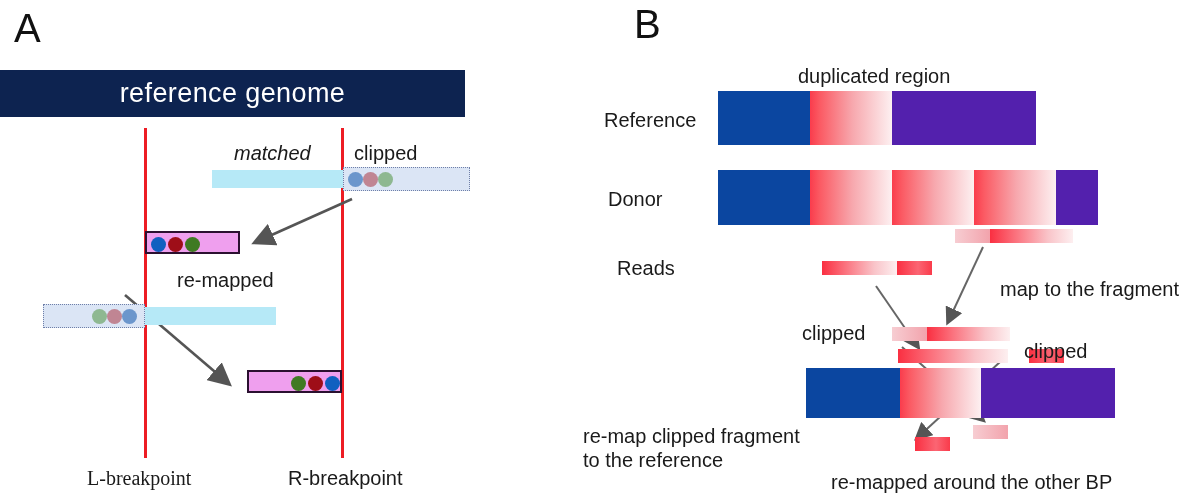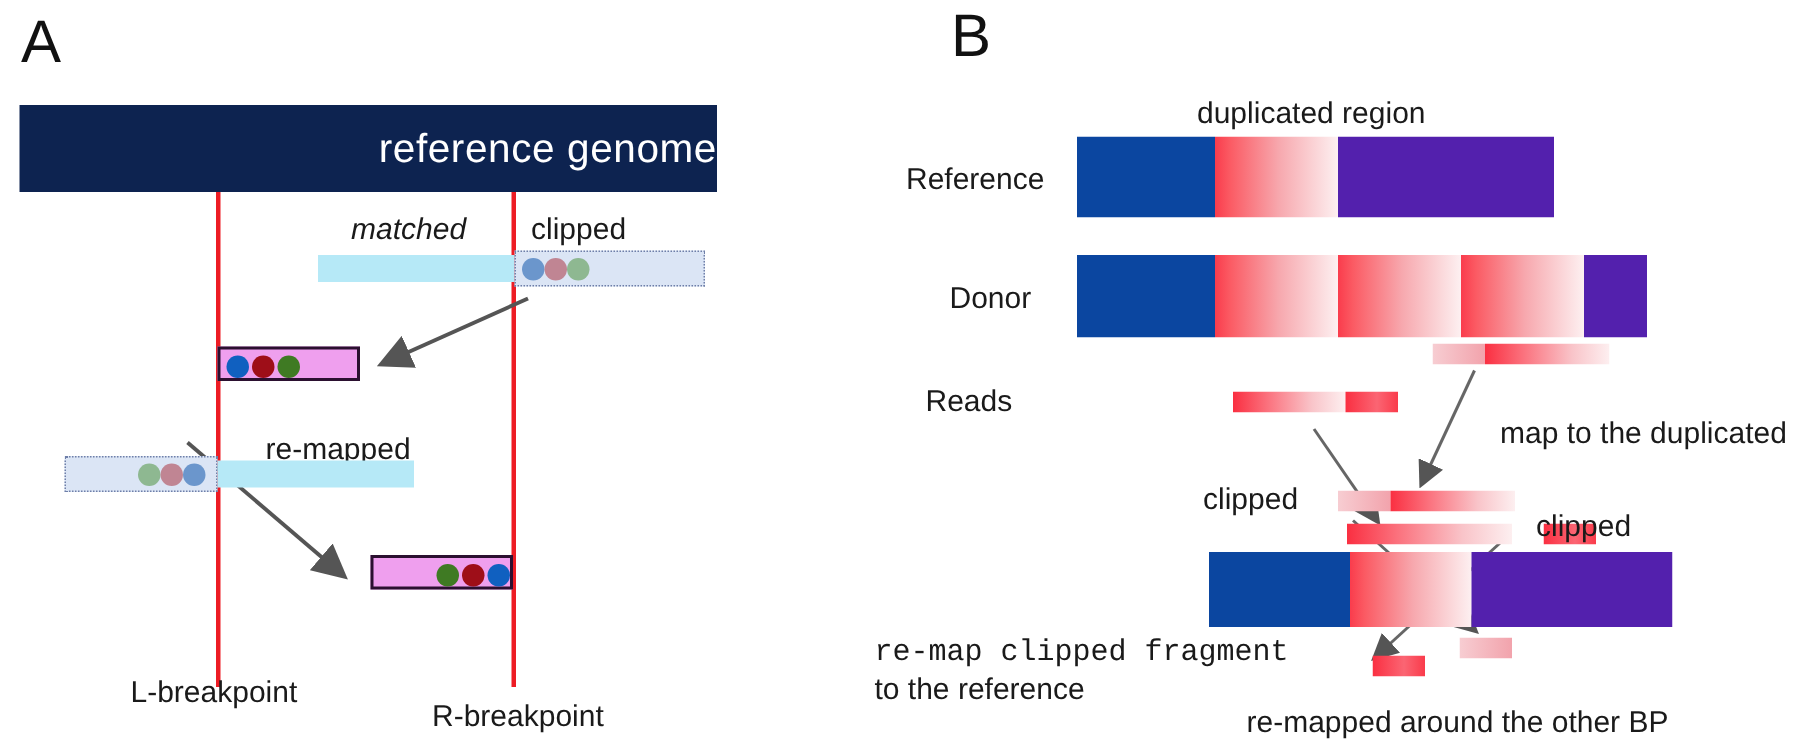--- a/index.html
+++ b/index.html
@@ -97,21 +97,21 @@
   .read-seg-solid{ background: linear-gradient(to right, #fa2f41 0%, #fb6573 60%, #fa3b4b 100%); height:100%; }
   .read-seg-fade { background: linear-gradient(to right, #f7cdd2 0%, #f2a3ac 100%); height:100%; }
 </style>
 </head>
 <body>
 
 <div id="figure">
 
   <div class="panel-letter" style="left:14px; top:8px;">A</div>
 
-  <div class="ref-genome-bar" style="left:13px; top:70px; width:465px; height:58px;justify-content:flex-end;">
+  <div class="ref-genome-bar" style="left:0; top:70px; width:465px; height:47px;">
     <span>reference genome</span>
   </div>
 
   <div class="bp-line" style="left:144px; top:128px; height:330px;"></div>
   <div class="bp-line" style="left:341px; top:128px; height:330px;"></div>
 
   <div class="lbl" style="left:234px; top:141px;font-style:italic;">matched</div>
   <div class="lbl" style="left:354px; top:141px;">clipped</div>
 
   <div class="seg-matched" style="left:212px; top:170px; width:131px; height:18px;"></div>
@@ -129,71 +129,71 @@
     </defs>
     <line x1="352" y1="199" x2="256" y2="242" stroke="#555555" stroke-width="2.6" marker-end="url(#ah)"></line>
     <line x1="125" y1="295" x2="228" y2="383" stroke="#555555" stroke-width="2.6" marker-end="url(#ah)"></line>
   </svg>
 
   <div class="remap-bar" style="left:145px; top:231px; width:95px; height:23px;">
     <div class="dot" style="left:4px; top:3.5px; width:15px; height:15px; background:#1060c0;"></div>
     <div class="dot" style="left:21px; top:3.5px; width:15px; height:15px; background:#9e0e18;"></div>
     <div class="dot" style="left:38px; top:3.5px; width:15px; height:15px; background:#3f7a23;"></div>
   </div>
-  <div class="lbl" style="left:177px; top:268px;margin-top:20px;">re-mapped</div>
+  <div class="lbl" style="left:177px; top:268px;">re-mapped</div>
 
   <div class="seg-clipped" style="left:43px; top:304px; width:102px; height:24px;">
     <div class="dot" style="left:48px; top:4px; width:15px; height:15px; background:#8eb891;"></div>
     <div class="dot" style="left:63px; top:4px; width:15px; height:15px; background:#c08593;"></div>
     <div class="dot" style="left:78px; top:4px; width:15px; height:15px; background:#6b96cc;"></div>
   </div>
   <div class="seg-matched" style="left:145px; top:307px; width:131px; height:18px;"></div>
 
   <div class="remap-bar" style="left:247px; top:370px; width:95px; height:23px;">
     <div class="dot" style="left:42px; top:3.5px; width:15px; height:15px; background:#3f7a23;"></div>
     <div class="dot" style="left:59px; top:3.5px; width:15px; height:15px; background:#9e0e18;"></div>
     <div class="dot" style="left:76px; top:3.5px; width:15px; height:15px; background:#1060c0;"></div>
   </div>
 
-  <div class="lbl" style="left:87px; top:450px;">L-breakpoint</div>
+  <div class="lbl" style="left:87px; top:466px;font-family:Liberation Serif, serif;">L-breakpoint</div>
   <div class="lbl" style="left:288px; top:466px;">R-breakpoint</div>
 
   <div class="panel-letter" style="left:634px; top:4px;">B</div>
 
   <div class="lbl" style="left:798px; top:64px;">duplicated region</div>
 
   <div class="lbl" style="left:604px; top:108px;">Reference</div>
   <div class="seq-bar" style="left:718px; top:91px; width:318px; height:54px;">
     <div class="seg seg-blue" style="width:92px;"></div>
     <div class="seg seg-dup" style="width:82px;"></div>
     <div class="seg seg-purple" style="width:144px;"></div>
   </div>
 
-  <div class="lbl" style="left:633px; top:187px;">Donor</div>
+  <div class="lbl" style="left:608px; top:187px;">Donor</div>
   <div class="seq-bar" style="left:718px; top:170px; width:380px; height:55px;">
     <div class="seg seg-blue" style="width:92px;"></div>
     <div class="seg seg-dup" style="width:82px;"></div>
     <div class="seg seg-dup" style="width:82px;"></div>
     <div class="seg seg-dup" style="width:82px;"></div>
     <div class="seg seg-purple" style="width:42px;"></div>
   </div>
 
   <div class="lbl" style="left:617px; top:256px;">Reads</div>
 
   <div class="read-bar" style="left:955px; top:229px; width:118px; height:14px;">
     <div class="read-seg-fade" style="width:35px;"></div>
     <div class="read-seg-dup" style="width:83px;"></div>
   </div>
 
   <div class="read-bar" style="left:822px; top:261px; width:110px; height:14px;">
     <div class="read-seg-dup" style="width:75px;"></div>
     <div class="read-seg-solid" style="width:35px;"></div>
   </div>
 
-  <div class="lbl" style="left:1000px; top:277px;">map to the duplicated</div>
+  <div class="lbl" style="left:1000px; top:277px;">map to the fragment</div>
 
   <svg class="arrow-svg" style="left:0; top:0; width:1200px; height:496px;">
     <line x1="983" y1="247" x2="948" y2="322" stroke="#666666" stroke-width="2" marker-end="url(#ah)"></line>
     <line x1="876" y1="286" x2="918" y2="347" stroke="#666666" stroke-width="2" marker-end="url(#ah)"></line>
     <line x1="902" y1="347" x2="983" y2="420" stroke="#666666" stroke-width="2" marker-end="url(#ah)"></line>
     <line x1="1000" y1="362" x2="917" y2="438" stroke="#666666" stroke-width="2" marker-end="url(#ah)"></line>
   </svg>
 
   <div class="lbl" style="left:802px; top:321px;">clipped</div>
 
@@ -217,18 +217,18 @@
     <div class="seg seg-purple" style="width:134px;"></div>
   </div>
 
   <div class="read-bar" style="left:973px; top:425px; width:35px; height:14px;">
     <div class="read-seg-fade" style="width:35px;"></div>
   </div>
   <div class="read-bar" style="left:915px; top:437px; width:35px; height:14px;">
     <div class="read-seg-solid" style="width:35px;"></div>
   </div>
 
-  <div class="lbl" style="left:583px; top:424px;font-family:Liberation Mono, monospace;">re-map clipped fragment</div>
+  <div class="lbl" style="left:583px; top:424px;">re-map clipped fragment</div>
   <div class="lbl" style="left:583px; top:448px;">to the reference</div>
 
   <div class="lbl" style="left:831px; top:470px;">re-mapped around the other BP</div>
 
 </div>
 
 </body></html>

